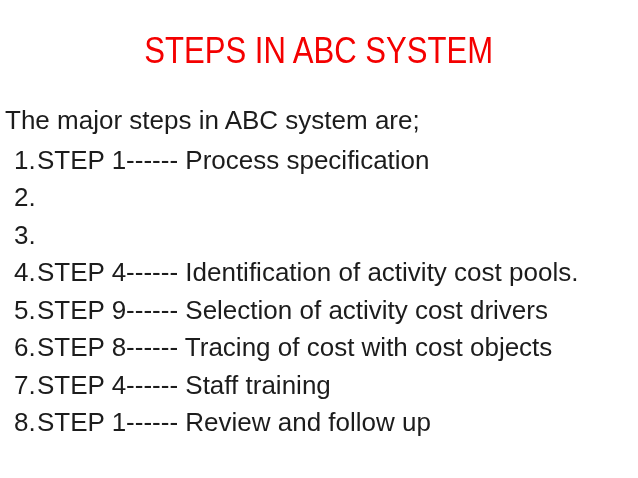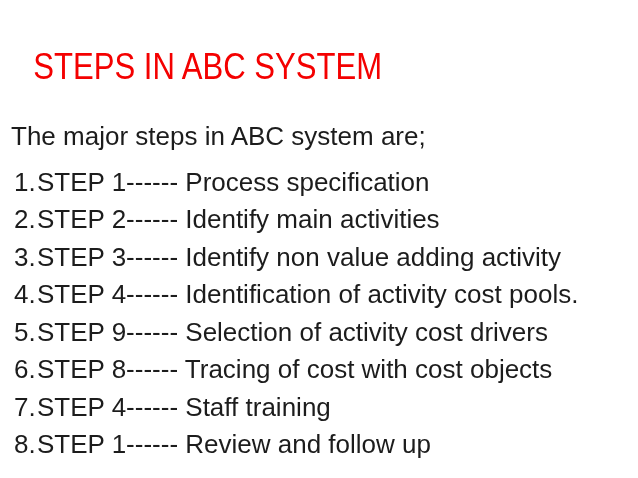--- a/index.html
+++ b/index.html
@@ -9,40 +9,41 @@
   }
   .slide {
     position: relative;
     width: 638px;
     height: 478px;
     background: #ffffff;
     overflow: hidden;
     font-family: "Liberation Sans", sans-serif;
   }
   .title-row {
-    padding-top: 48px;
+    padding-top: 32px;
+    text-align: center;
   }
   .slide-title {
     display: inline-block;
     font-size: 37px;
     line-height: 37px;
     font-weight: 400;
     color: #f40000;
     white-space: nowrap;
     transform: scaleX(0.84);
     transform-origin: 50% 50%;
   }
   .content {
     margin-top: 33px;
     color: #1c1c1c;
     font-size: 26px;
     line-height: 37.5px;
   }
   .intro {
-    margin: 8px;
+    margin: 2px;
     padding-left: 3px;
     white-space: nowrap;
   }
   .steps {
     list-style: none;
     margin: 0;
     padding: 0;
   }
   .step {
     display: flex;
@@ -67,25 +68,23 @@
   <div class="content">
     <p class="intro">The major steps in ABC system are;</p>
 
     <ol class="steps">
       <li class="step">
         <span class="num">1.</span>
         <span class="text">STEP 1------ Process specification</span>
       </li>
       <li class="step">
         <span class="num">2.</span>
-        <span class="text">STEP 2------ Identify main activities</span>
       </li>
       <li class="step">
         <span class="num">3.</span>
-        <span class="text">STEP 3------ Identify non value adding activity</span>
       </li>
       <li class="step">
         <span class="num">4.</span>
         <span class="text">STEP 4------ Identification of activity cost pools.</span>
       </li>
       <li class="step">
         <span class="num">5.</span>
         <span class="text">STEP 9------ Selection of activity cost drivers</span>
       </li>
       <li class="step">

